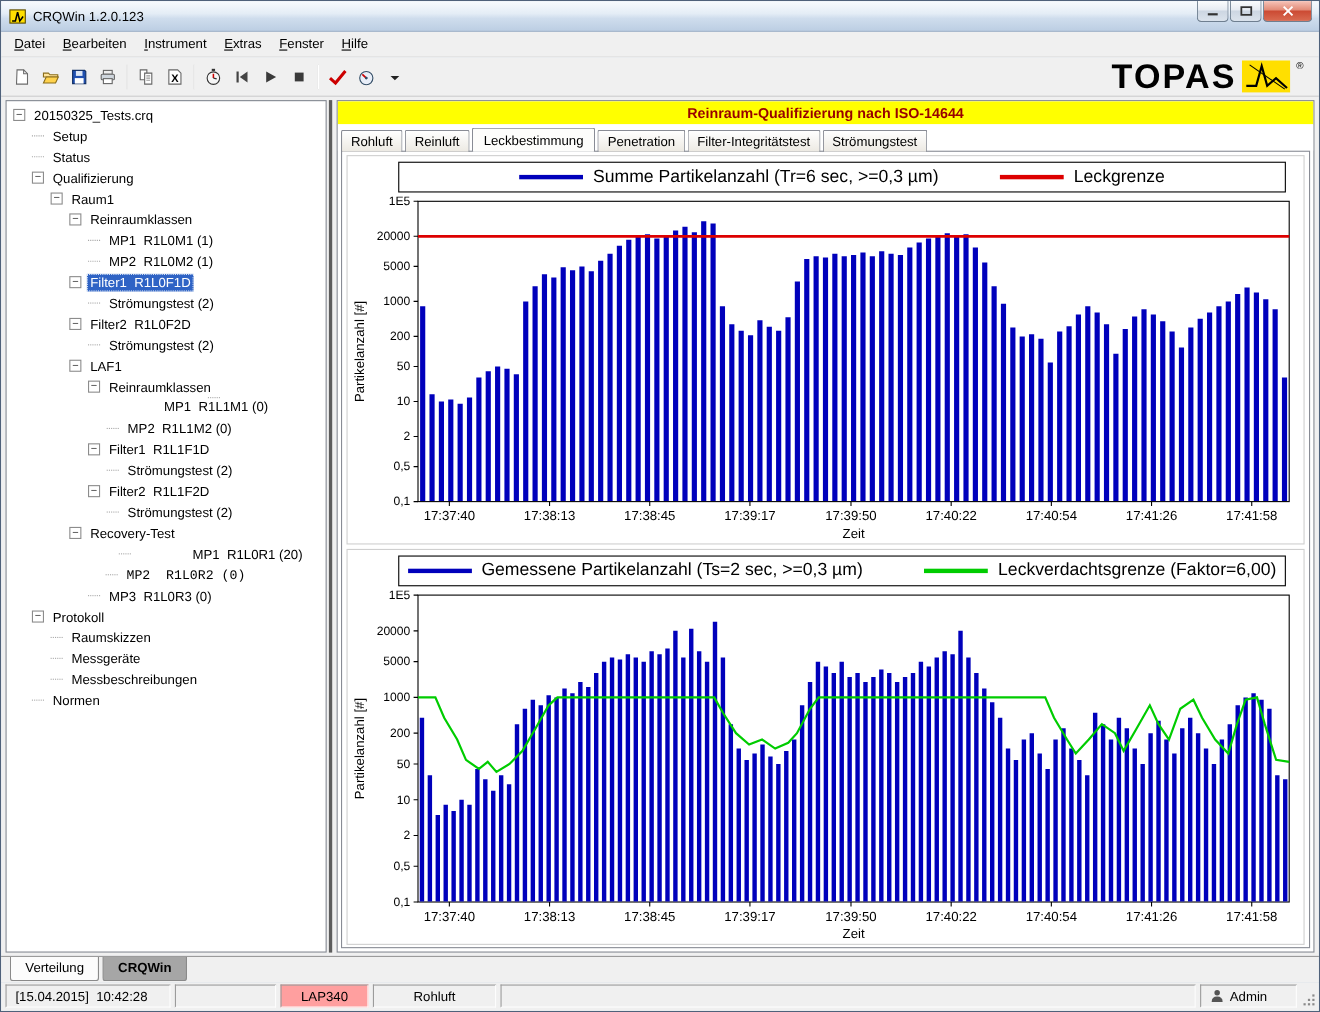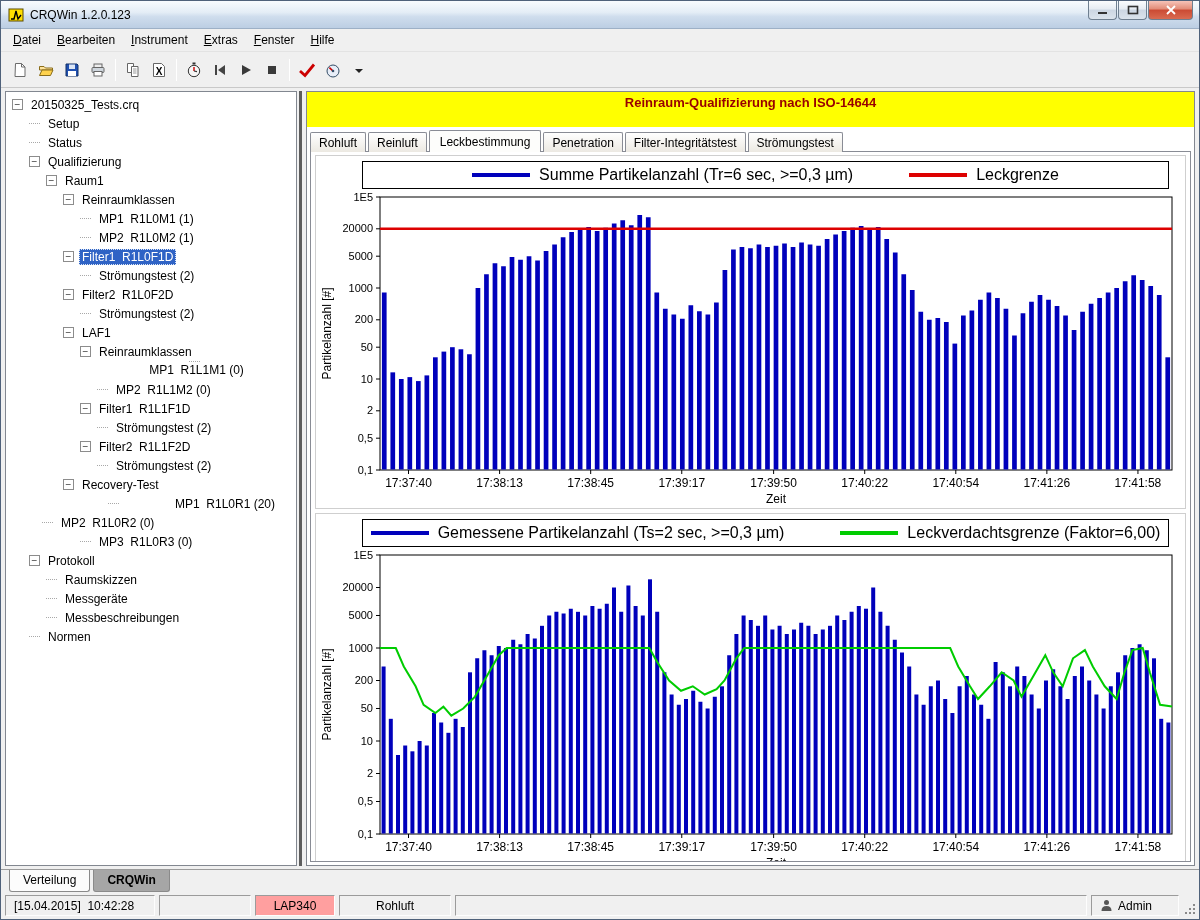--- a/index.html
+++ b/index.html
@@ -34,21 +34,21 @@
   .tree-panel{width:292px;background:#fff;border:1px solid #828790;padding:3px 0;overflow:hidden;}
   .tree-row{height:19px;display:flex;align-items:center;white-space:pre;}
   .expander{width:11px;height:11px;border:1px solid #8c8c8c;background:#fff;flex:none;margin-right:5px;
     font-size:10px;line-height:9px;text-align:center;color:#333;}
   .expander.none{width:11px;height:0;border:none;border-top:1px dotted #a8a8a8;background:transparent;}
   .tree-row .lbl{white-space:pre;padding:1px 3px;}
   .tree-row .lbl.sel{background:#2f63c5;color:#fff;outline:1px dotted #dbe6f5;outline-offset:-1px;}
   .splitter{width:3px;background:#5d5d5d;margin:0 4px 0 2px;}
 
   .main-panel{flex:1;background:#fff;border:1px solid #828790;display:flex;flex-direction:column;overflow:hidden;}
-  .main-header{height:35px;line-height:21px;background:#ffff00;color:#980000;font-weight:bold;font-size:13px;text-align:center;}
+  .main-header{height:21px;line-height:21px;background:#ffff00;color:#980000;font-weight:bold;font-size:13px;text-align:center;}
   .tabstrip{display:flex;align-items:flex-end;height:24px;padding:3px 2px 0 3px;background:#fff;}
   .tab{border:1px solid #898c95;border-bottom:none;background:linear-gradient(#ffffff,#ece9e2);
     padding:3px 8px 2px;margin-right:2px;border-radius:2px 2px 0 0;position:relative;bottom:-1px;}
   .tab.active{background:#fdfdfb;padding:4px 10px 3px;z-index:2;}
   .tab-page{flex:1;border:1px solid #898c95;margin:0 3px 3px 3px;background:#fff;display:flex;flex-direction:column;padding:3px 4px;overflow:hidden;}
   .chart-group{border:1px solid #cfcfcf;margin-bottom:4px;background:#fff;}
   .legend{margin:5px 16px 1px 46px;border:1px solid #000;background:#fff;display:flex;justify-content:center;align-items:center;gap:56px;padding:4px 0;}
   .legend-item{display:flex;align-items:center;gap:9px;font-size:16px;}
   .legend-swatch{display:inline-block;width:58px;height:4px;}
   svg{display:block;margin:0 auto;}
@@ -208,20 +208,31 @@
           </span>
         </div>
         <div class="tbtn">
           <span>
             <svg width="10" height="16">
               <path d="M1 7 L9 7 L5 11z" fill="#222"></path>
             </svg>
           </span>
         </div>
       </div>
+    <div class="brand">
+      <span class="brand-text">TOPAS</span>
+      <span class="brand-mark">
+          <svg width="44" height="31">
+            <rect x="0" y="1" width="44" height="29" fill="#ffdf00"></rect>
+            <path d="M4 24 L13 24 L18 6 L23 24 L31 17 L41 26" stroke="#000" stroke-width="2" fill="none"></path>
+            <path d="M7 5 L39 27" stroke="#000" stroke-width="1"></path>
+          </svg>
+        </span>
+      <sup class="brand-reg">®</sup>
+    </div>
   </div>
 
   <div class="content">
     <div class="tree-panel">
         <div class="tree-row" style="padding-left: 6px;"><span class="expander">−</span><span class="lbl">20150325_Tests.crq</span></div>
         <div class="tree-row" style="padding-left: 23px;"><span class="expander none"></span><span class="lbl">Setup</span></div>
         <div class="tree-row" style="padding-left: 23px;"><span class="expander none"></span><span class="lbl">Status</span></div>
         <div class="tree-row" style="padding-left: 23px;"><span class="expander">−</span><span class="lbl">Qualifizierung</span></div>
         <div class="tree-row" style="padding-left: 40px;"><span class="expander">−</span><span class="lbl">Raum1</span></div>
         <div class="tree-row" style="padding-left: 57px;"><span class="expander">−</span><span class="lbl">Reinraumklassen</span></div>
@@ -234,21 +245,21 @@
         <div class="tree-row" style="padding-left: 57px;"><span class="expander">−</span><span class="lbl">LAF1</span></div>
         <div class="tree-row" style="padding-left: 74px;"><span class="expander">−</span><span class="lbl">Reinraumklassen</span></div>
         <div class="tree-row" style="padding-left: 91px; flex-direction: column;"><span class="expander none"></span><span class="lbl">MP1  R1L1M1 (0)</span></div>
         <div class="tree-row" style="padding-left: 91px; text-align: center;"><span class="expander none"></span><span class="lbl">MP2  R1L1M2 (0)</span></div>
         <div class="tree-row" style="padding-left: 74px;"><span class="expander">−</span><span class="lbl">Filter1  R1L1F1D</span></div>
         <div class="tree-row" style="padding-left: 91px;"><span class="expander none"></span><span class="lbl">Strömungstest (2)</span></div>
         <div class="tree-row" style="padding-left: 74px;"><span class="expander">−</span><span class="lbl">Filter2  R1L1F2D</span></div>
         <div class="tree-row" style="padding-left: 91px;"><span class="expander none"></span><span class="lbl">Strömungstest (2)</span></div>
         <div class="tree-row" style="padding-left: 57px;"><span class="expander">−</span><span class="lbl">Recovery-Test</span></div>
         <div class="tree-row" style="padding-left: 102px; gap: 48px;"><span class="expander none"></span><span class="lbl">MP1  R1L0R1 (20)</span></div>
-        <div class="tree-row" style="padding-left: 36px;"><span class="expander none"></span><span class="lbl">MP2  R1L0R2 (0)</span></div>
+        <div class="tree-row" style="padding-left: 90px; font-family: Liberation Mono, monospace;"><span class="expander none"></span><span class="lbl">MP2  R1L0R2 (0)</span></div>
         <div class="tree-row" style="padding-left: 74px;"><span class="expander none"></span><span class="lbl">MP3  R1L0R3 (0)</span></div>
         <div class="tree-row" style="padding-left: 23px;"><span class="expander">−</span><span class="lbl">Protokoll</span></div>
         <div class="tree-row" style="padding-left: 40px;"><span class="expander none"></span><span class="lbl">Raumskizzen</span></div>
         <div class="tree-row" style="padding-left: 40px;"><span class="expander none"></span><span class="lbl">Messgeräte</span></div>
         <div class="tree-row" style="padding-left: 40px;"><span class="expander none"></span><span class="lbl">Messbeschreibungen</span></div>
         <div class="tree-row" style="padding-left: 23px;"><span class="expander none"></span><span class="lbl">Normen</span></div>
       </div>
     <div class="splitter"></div>
     <div class="main-panel">
       <div class="main-header">Reinraum-Qualifizierung nach ISO-14644</div>

